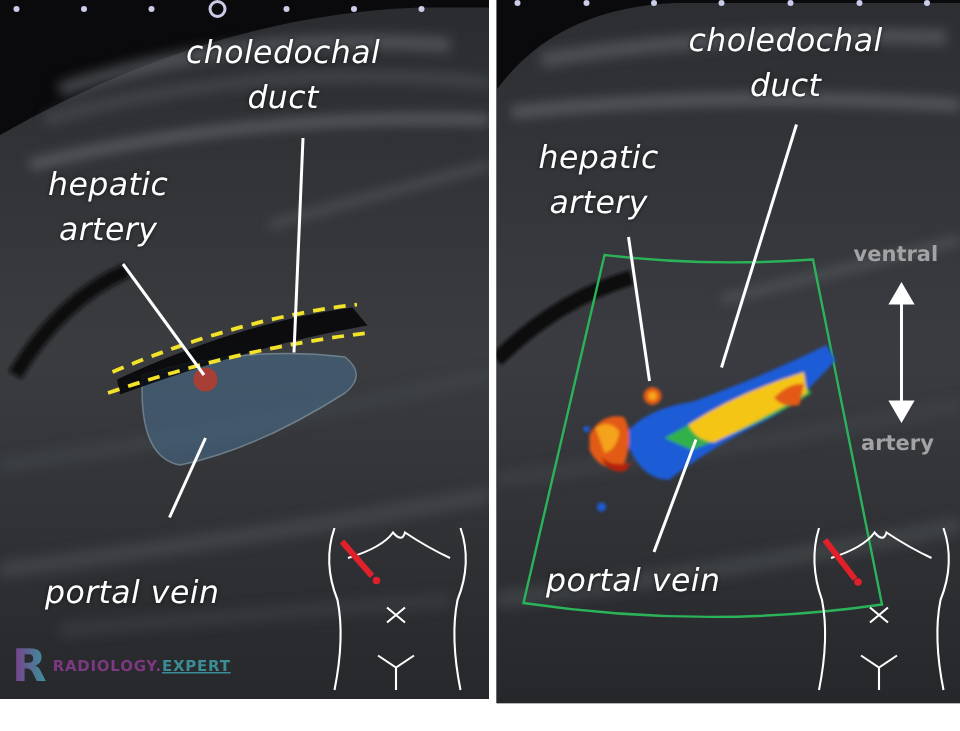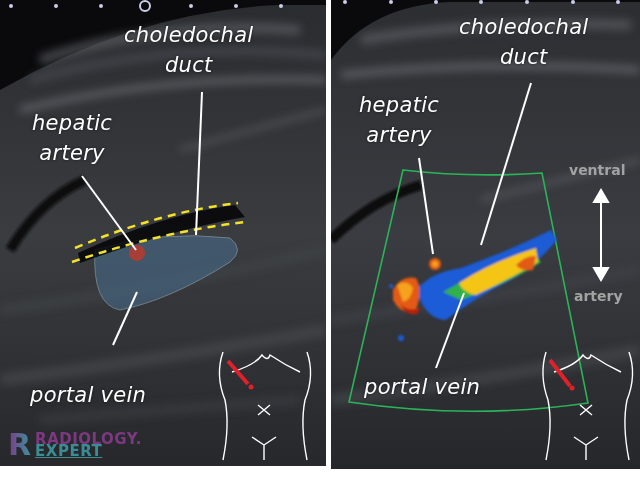--- a/index.html
+++ b/index.html
@@ -6,21 +6,21 @@
   body { width:640px; height:487px; position:relative; overflow:hidden; font-family:"DejaVu Sans", sans-serif; }
   .panel { position:absolute; top:0; height:466px; overflow:hidden; background:#0b0b0d; }
   #panel-left { left:0; width:326px; }
   #panel-right { left:331px; width:309px; height:469px; }
   .divider { position:absolute; left:326px; top:0; width:5px; height:469px; background:#ffffff; }
   .panel svg.bg { position:absolute; left:0; top:0; }
   .label { position:absolute; color:#ffffff; font-style:italic; font-size:21px; line-height:30px; text-align:center; letter-spacing:0.3px; text-shadow:0 0 3px rgba(0,0,0,0.6); white-space:nowrap; }
   .bold-label { position:absolute; color:#a3a3a3; font-weight:bold; font-size:14px; font-family:"DejaVu Sans", sans-serif; white-space:nowrap; }
   .logo { position:absolute; left:8px; top:430px; display:flex; align-items:center; opacity:0.85; }
   .logo-r { font-weight:bold; font-size:30px; line-height:30px; color:#7a3f8f; margin-right:4px; background:linear-gradient(90deg,#8a3e9a,#3fa7b0); -webkit-background-clip:text; background-clip:text; color:transparent; }
-  .logo-text { display:flex; flex-direction:column; font-weight:bold; font-size:15px; line-height:12px; letter-spacing:0.5px; }
+  .logo-text { display:flex; flex-direction:row; font-weight:bold; font-size:10px; line-height:12px; letter-spacing:0.5px; }
   .logo-l1 { color:#8b3b8f; }
   .logo-l2 { color:#3f9ea8;text-decoration:underline; }
   .bottom-strip { position:absolute; left:0; top:469px; width:640px; height:18px; background:#ffffff; }
 </style>
 </head>
 <body>
 
 <div class="panel" id="panel-left">
   <svg class="bg" width="326" height="466" viewBox="0 0 326 466">
     <defs>

